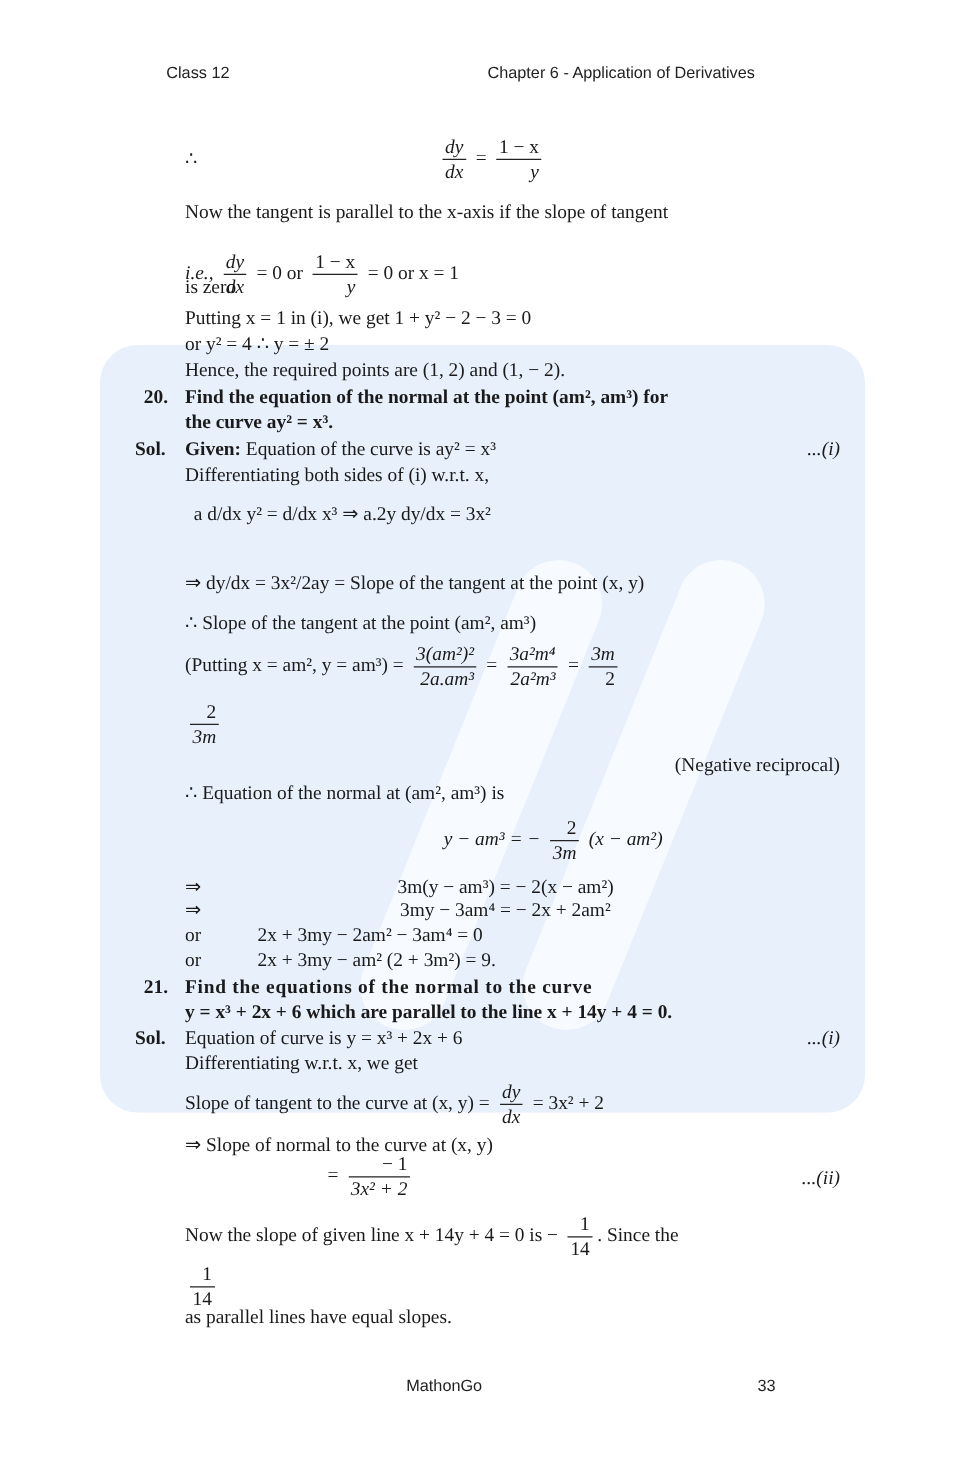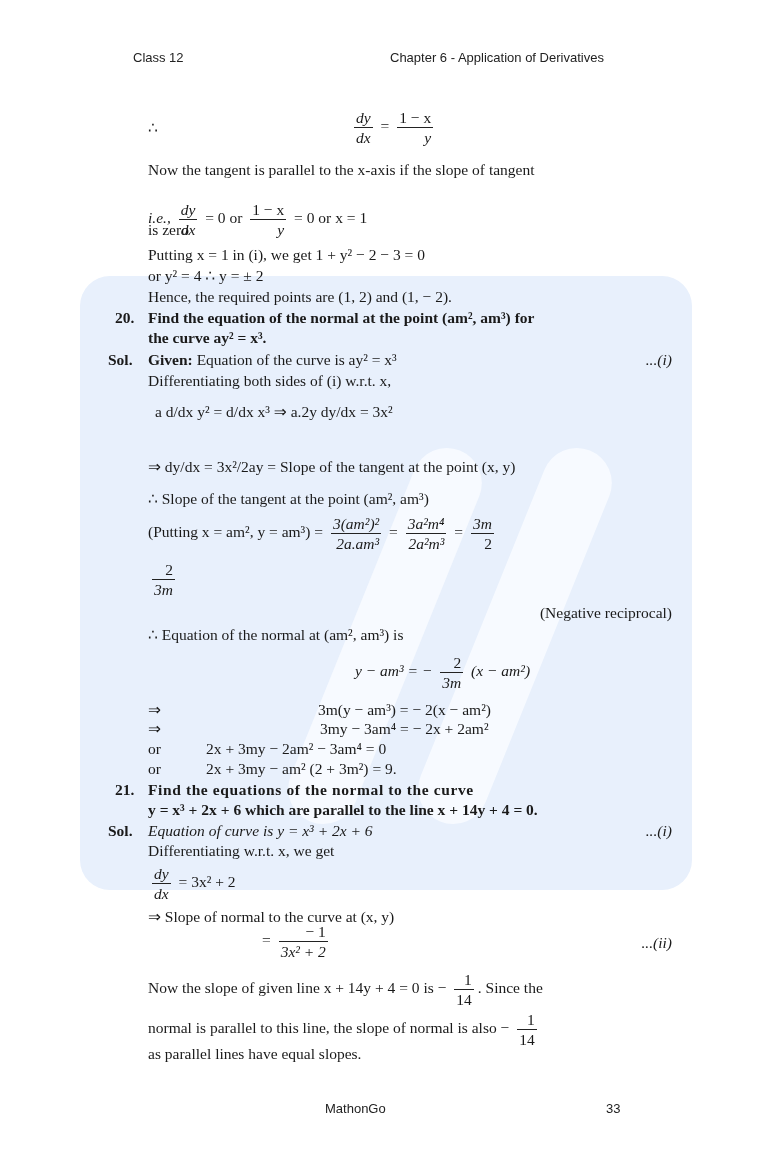--- a/index.html
+++ b/index.html
@@ -92,39 +92,39 @@
   <div class="line" style="left:320px;top:719px;">3my − 3am⁴ = − 2x + 2am²</div>
   <div class="line" style="left:148px;top:739px;">or</div>
   <div class="line" style="left:206px;top:739px;">2x + 3my − 2am² − 3am⁴ = 0</div>
   <div class="line" style="left:148px;top:759px;">or</div>
   <div class="line" style="left:206px;top:759px;">2x + 3my − am² (2 + 3m²) = 9.</div>
 
   <div class="num-label" style="left:115px;top:780px;">21.</div>
   <div class="line" style="left:148px;top:780px;font-weight:bold;letter-spacing:0.6px;">Find  the  equations  of  the  normal  to  the  curve</div>
   <div class="line" style="left:148px;top:800px;font-weight:bold;">y = x³ + 2x + 6 which are parallel to the line x + 14y + 4 = 0.</div>
   <div class="num-label" style="left:108px;top:821px;">Sol.</div>
-  <div class="line" style="left:148px;top:821px;font-style:italic;">Equation of curve is y = x³ + 2x + 6</div>
+  <div class="line" style="left:148px;top:821px;">Equation of curve is y = x³ + 2x + 6</div>
   <div class="ref" style="top:821px;">...(i)</div>
   <div class="line" style="left:148px;top:841px;">Differentiating w.r.t. x, we get</div>
   <div class="line" style="left:148px;top:864px;">
+    <span>Slope of tangent to the curve at (x, y) =</span>
     <span class="frac"><i class="num">dy</i><i class="den">dx</i></span>
     <span>= 3x² + 2</span>
   </div>
   <div class="line" style="left:148px;top:907px;">⇒  Slope of normal to the curve at (x, y)</div>
   <div class="line" style="left:262px;top:922px;">
     <span>=</span>
     <span class="frac"><span class="num">− 1</span><i class="den">3x² + 2</i></span>
   </div>
   <div class="ref" style="top:933px;">...(ii)</div>
   <div class="line" style="left:148px;top:970px;">
     <span>Now the slope of given line x + 14y + 4 = 0 is −</span>
     <span class="frac"><span class="num">1</span><span class="den">14</span></span><span>. Since the</span>
   </div>
   <div class="line" style="left:148px;top:1010px;">
-    <span>normal is parallel to this line, the slope of normal is also −</span>
     <span class="frac"><span class="num">1</span><span class="den">14</span></span>
   </div>
   <div class="line" style="left:148px;top:1044px;">as parallel lines have equal slopes.</div>
 </div>
 
 <div class="footer sans">
   <span class="center">MathonGo</span>
   <span class="right">33</span>
 </div>
 

